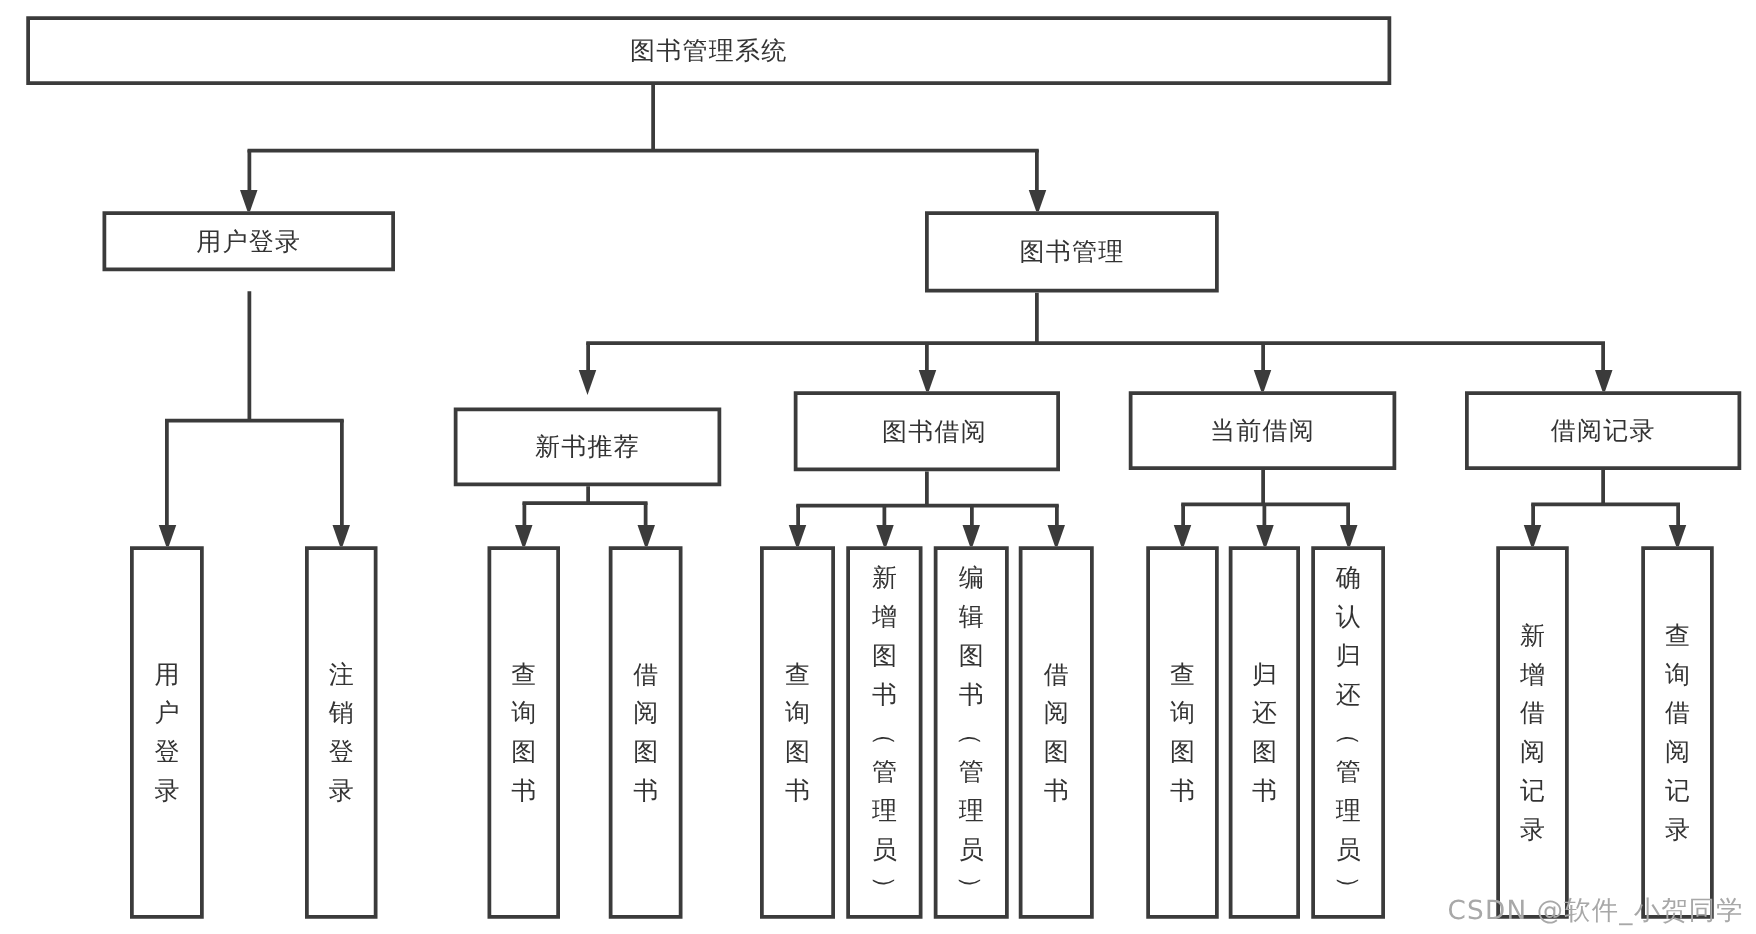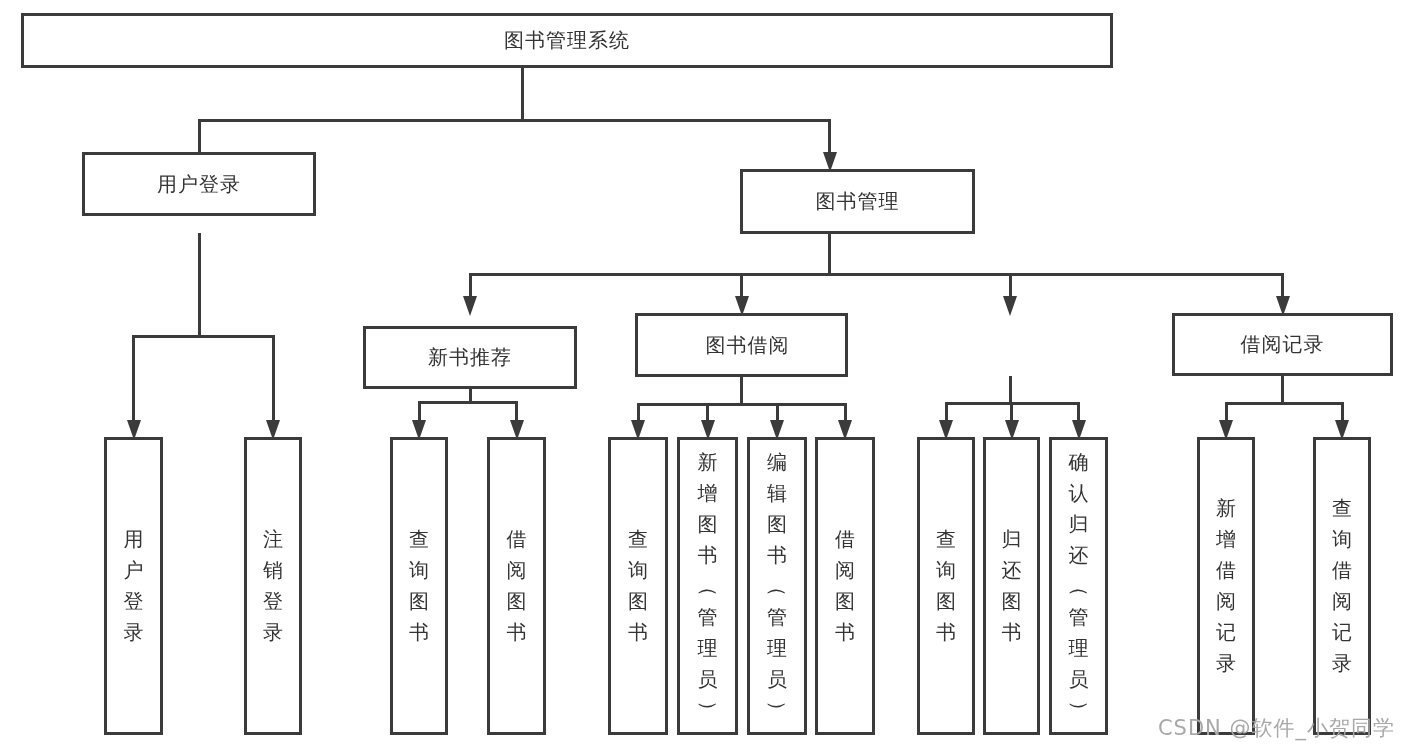--- a/index.html
+++ b/index.html
@@ -74,21 +74,21 @@
   }
 </style>
 </head>
 <body>
 
 <div id="stage">
   <div class="watermark">CSDN @软件_小贺同学</div>
 <div class="node horizontal" style="left: 21px; top: 13px; width: 1092px; height: 55px;">
       <span>图书管理系统</span>
     </div>
-    <div class="node horizontal" style="left: 82px; top: 152px; width: 234px; height: 64px;">
+    <div class="node horizontal" style="left: 82px; top: 169px; width: 234px; height: 48px;">
       <span>用户登录</span>
     </div>
     <div class="node horizontal" style="left: 740px; top: 169px; width: 235px; height: 65px;">
       <span>图书管理</span>
     </div>
     <div class="node vertical" style="left: 104px; top: 437px; width: 59px; height: 298px;">
       <div class="vtext">
         <div class="vchar">用</div>
         <div class="vchar">户</div>
         <div class="vchar">登</div>
@@ -101,20 +101,23 @@
         <div class="vchar">销</div>
         <div class="vchar">登</div>
         <div class="vchar">录</div>
       </div>
     </div>
     <div class="node horizontal" style="left: 363px; top: 313px; width: 214px; height: 63px; margin-top: 13px;">
       <span>新书推荐</span>
     </div>
     <div class="node horizontal" style="left: 635px; top: 313px; width: 213px; height: 64px; padding-left: 12px;">
       <span>图书借阅</span>
+    </div>
+    <div class="node horizontal" style="left: 903px; top: 313px; width: 214px; height: 63px;">
+      <span>当前借阅</span>
     </div>
     <div class="node horizontal" style="left: 1172px; top: 313px; width: 221px; height: 63px;">
       <span>借阅记录</span>
     </div>
     <div class="node vertical" style="left: 390px; top: 437px; width: 58px; height: 298px;">
       <div class="vtext">
         <div class="vchar">查</div>
         <div class="vchar">询</div>
         <div class="vchar">图</div>
         <div class="vchar">书</div>

